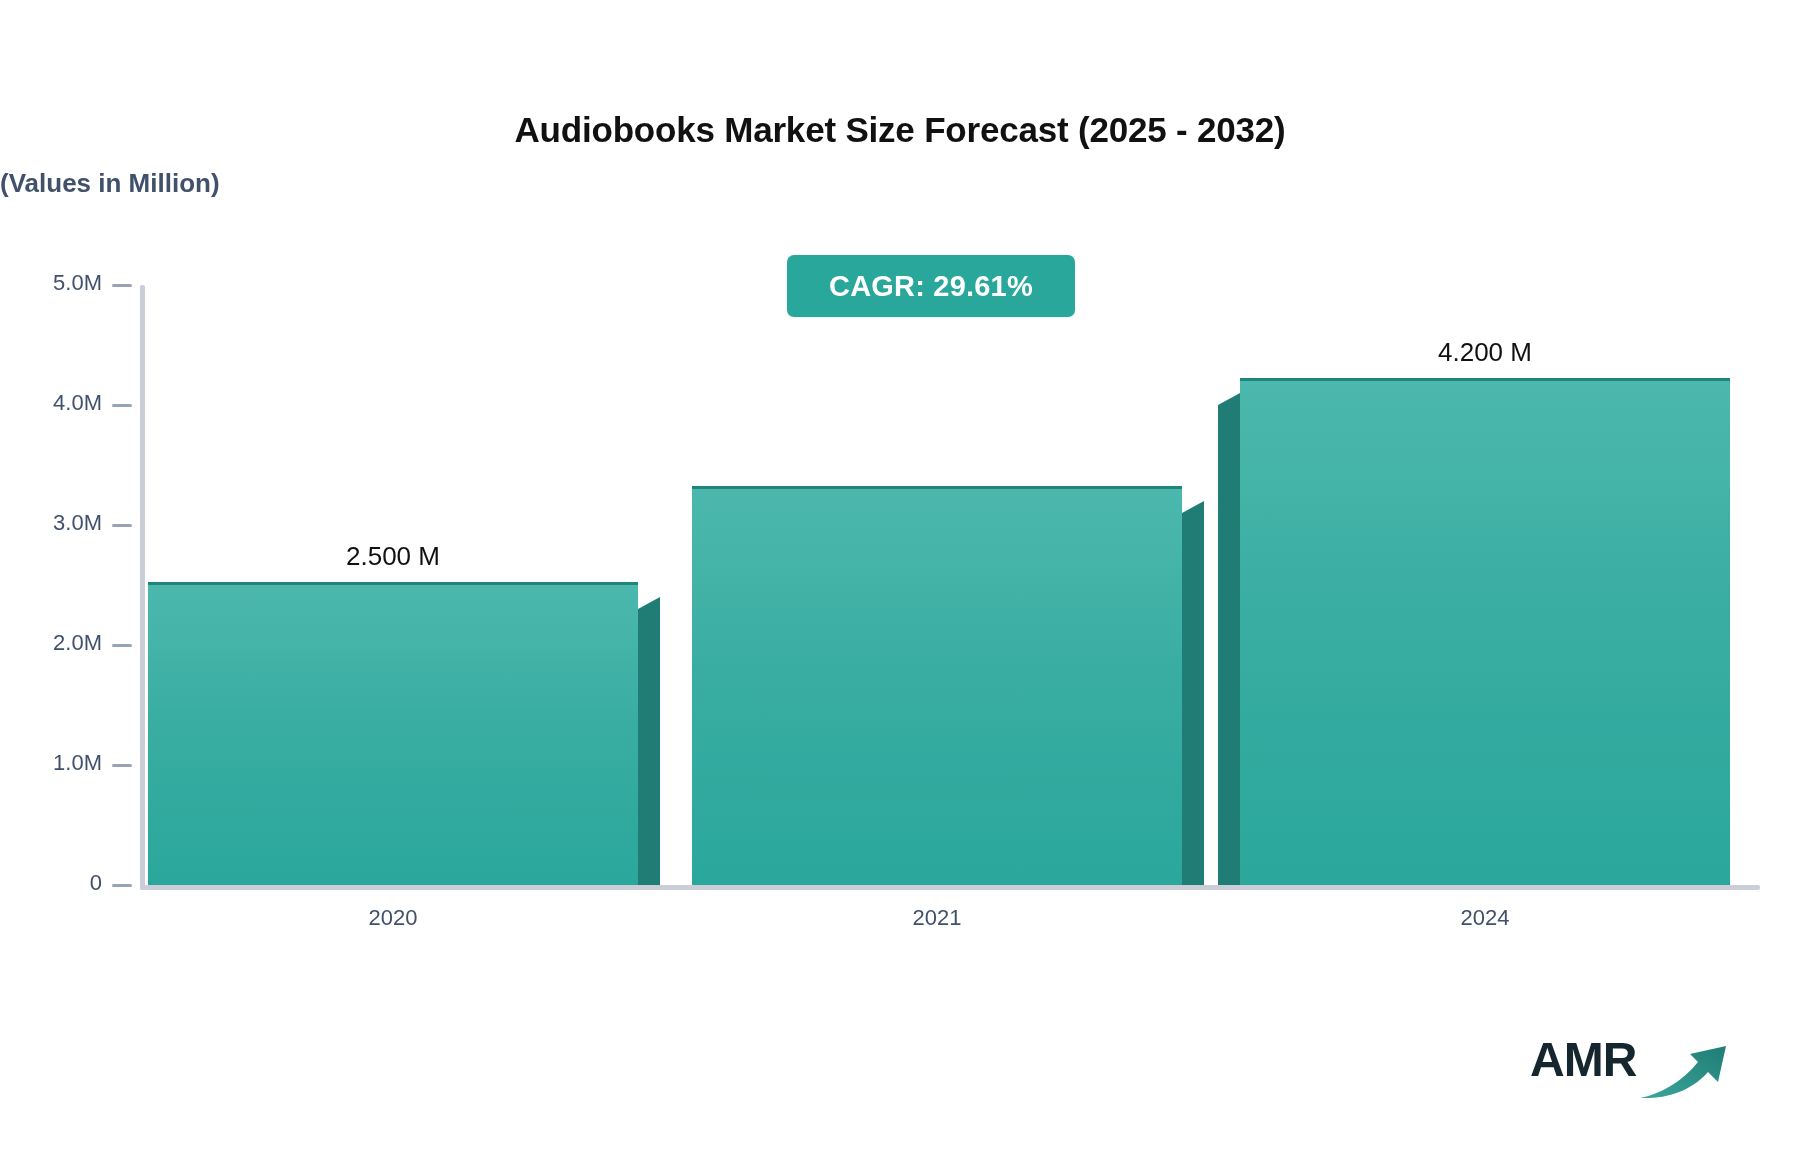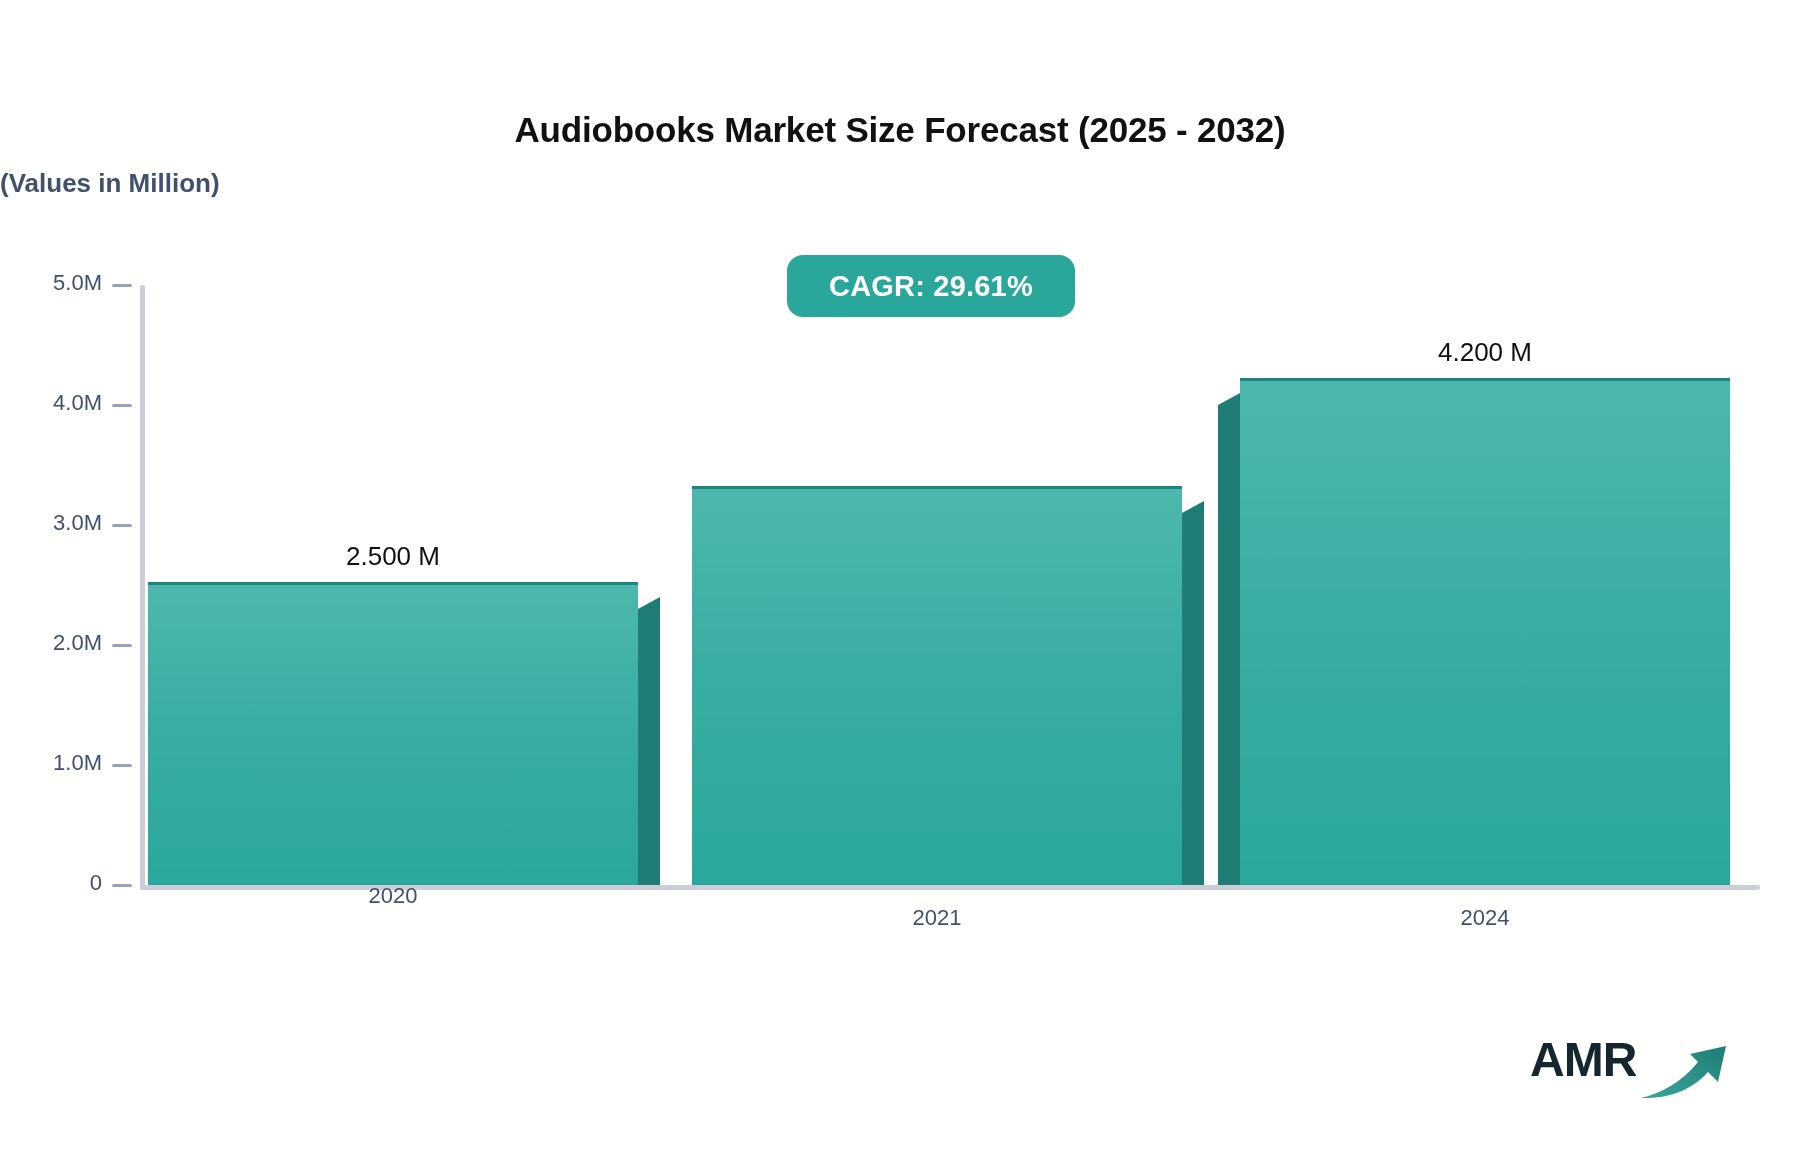--- a/index.html
+++ b/index.html
@@ -48,21 +48,21 @@
   }
 
   
   #cagr-badge {
     position: absolute;
     left: 787px;
     top: 255px;
     width: 288px;
     height: 62px;
     background: #2aa79b;
-    border-radius: 16px;
+    border-radius: 7px;
     display: flex;
     align-items: center;
     justify-content: center;
     box-shadow: 0 1px 2px rgba(0,0,0,0.08);
   }
   #cagr-badge .cagr-text {
     color: #ffffff;
     font-size: 29px;
     font-weight: bold;
     letter-spacing: 0.2px;
@@ -251,21 +251,21 @@
                   clip-path: polygon(0 12px, 100% 0, 100% 100%, 0 100%);"></div>
     </div>
 
     <div class="bar-group" style="left: 1100px; width: 490px; height: 504px;">
       <div class="bar-value-label" style="top: -44px;">4.200 M</div>
       <div class="bar-side-left" style="left: -22px; height: 492px;
                   clip-path: polygon(0 12px, 100% 0, 100% 100%, 0 100%);"></div>
       <div class="bar-face" style="height: 504px;"></div>
     </div>
 
-    <div class="x-cat-label" style="left: 8px; width: 490px; top: 598px;">2020</div>
+    <div class="x-cat-label" style="left: 8px; width: 490px; top: 620px;">2020</div>
     <div class="x-cat-label" style="left: 552px; width: 490px; top: 620px; text-align: center;">2021</div>
     <div class="x-cat-label" style="left: 1100px; width: 490px; top: 620px;">2024</div>
   </div>
 
   <div id="amr-logo">
     <span class="amr-text">AMR</span>
     <span class="amr-arrow">
       <svg width="92" height="58" viewBox="0 0 92 58" xmlns="http://www.w3.org/2000/svg">
         <defs>
           <linearGradient id="arrGrad" x1="0" y1="1" x2="1" y2="0">

